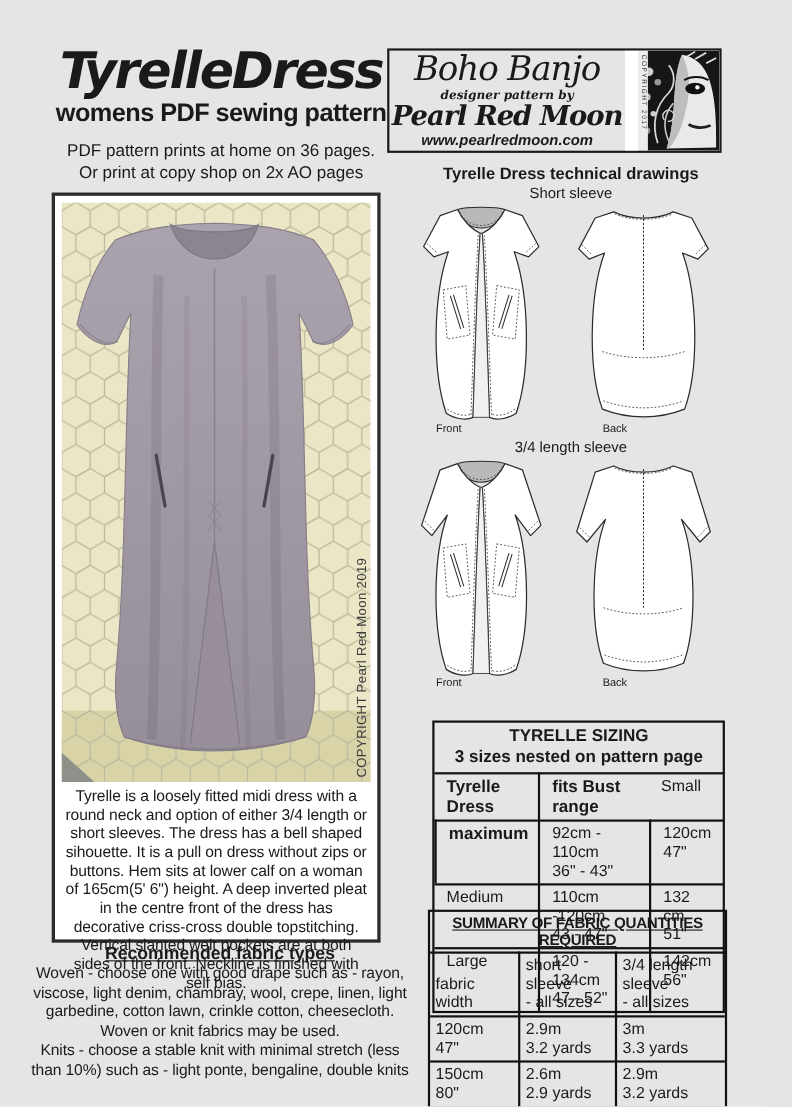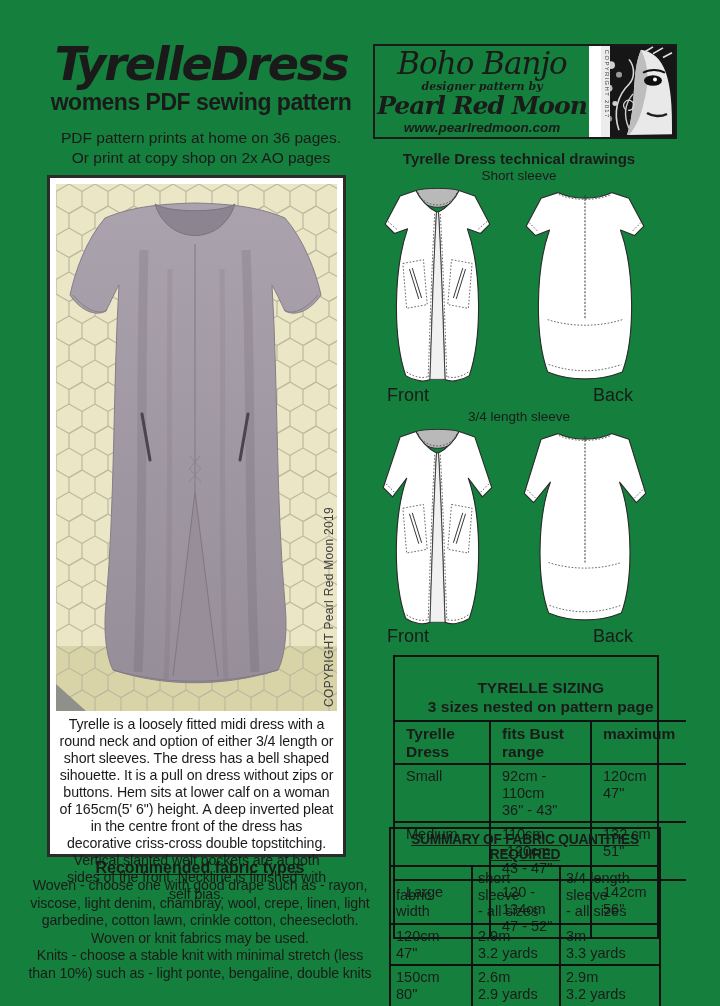--- a/index.html
+++ b/index.html
@@ -1,26 +1,26 @@
 <!DOCTYPE html>
 <html><head>
 <meta charset="utf-8">
 <style>
   * { margin:0; padding:0; box-sizing:border-box; }
   body { background:#fff; font-family:"Liberation Sans", sans-serif; color:#1a1a1a; }
-  .page { position:relative; width:720px; height:1006px; background:#15803d; overflow:hidden; }
+  .page { position:relative; width:720px; height:1006px; background:#e5e5e5; overflow:hidden; }
 
   
   .header-left { position:absolute; left:34px; top:40px; width:334px; text-align:center; }
   .main-title { font-family:"DejaVu Sans", sans-serif; font-weight:bold; font-style:italic;
                 font-size:46px; letter-spacing:-2px; line-height:1.05; }
   .sub-title  { font-size:23px; font-weight:bold; letter-spacing:-0.5px; margin-top:1px; }
   .print-info { margin-top:12px; font-size:15.5px; line-height:1.3; }
 
-  .brand-box { position:absolute; left:373px; top:44px; width:304px; height:95px;
+  .brand-box { position:absolute; left:352px; top:44px; width:304px; height:95px;
                border:2px solid #1a1a1a; display:flex; }
   .brand-text { flex:1; display:flex; flex-direction:column; align-items:center;
                 justify-content:center; padding:2px 0; }
   .brand-name { font-family:"DejaVu Serif", serif; font-style:italic; font-size:31px;
                 line-height:1; letter-spacing:-1px; }
   .brand-tagline { font-family:"DejaVu Serif", serif; font-style:italic; font-size:11px;
                    font-weight:bold; margin-top:1px; }
   .brand-designer { font-family:"DejaVu Serif", serif; font-style:italic; font-weight:bold;
                     font-size:25px; line-height:1.05; letter-spacing:-1px; }
   .brand-site { font-size:13.5px; font-weight:bold; font-style:italic; }
@@ -39,31 +39,31 @@
 
   .fabric-types { position:absolute; left:24px; top:859px; width:352px; text-align:center; }
   .fabric-heading { font-size:16px; font-weight:bold; text-decoration:underline; }
   .fabric-line { font-size:14.2px; line-height:1.24; letter-spacing:-0.1px; }
 
   
   .tech-col { position:absolute; left:350px; top:150px; width:338px; text-align:center; }
   .tech-title { font-size:15px; font-weight:bold; }
   .variant-label { font-size:13.5px; margin-top:1px; }
   .draw-row { display:flex; justify-content:center; align-items:flex-end; gap:18px; margin-top:0; }
-  .label-row { display:flex; justify-content:space-between; gap:18px; font-size:18px; }
+  .label-row { display:flex; justify-content:flex-start; gap:18px; font-size:10px; }
   .lbl-front, .lbl-back { display:inline-block; }
   .w-front { width:116px; } .w-back { width:150px; }
   .draw-row svg { display:block; }
 
   
   .sizing-table { position:absolute; left:393px; top:655px; width:266px;
                   border:2px solid #111; display:grid;
                   grid-template-columns:94px 101px 1fr; }
   .sizing-table .t-title { grid-column:1 / 4; text-align:center; font-weight:bold;
-                           font-size:15.5px; line-height:1.25; padding:3px 2px;margin-top:18px; }
+                           font-size:15.5px; line-height:1.25; padding:3px 2px; }
   .sizing-table .cell { border-top:2px solid #111; border-left:2px solid #111;
                         padding:3px 11px; font-size:14.5px; line-height:1.15; white-space:pre-line; }
   .sizing-table .cell.c1 { border-left:none; }
   .sizing-table .hdr { font-weight:bold; font-size:15.5px; }
 
   .qty-table { position:absolute; left:389px; top:827px; width:272px;
                border:2px solid #111; display:grid;
                grid-template-columns:80px 88px 1fr; }
   .qty-table .t-title { grid-column:1 / 4; text-align:center; font-weight:bold;
                         font-size:13.8px; padding:3px 1px; letter-spacing:-0.3px; }
@@ -257,23 +257,23 @@
     </div>
   </div>
 
   <div class="sizing-table">
     <div class="t-title">
       <div>TYRELLE SIZING</div>
       <div>3 sizes nested on pattern page</div>
     </div>
     <div class="cell c1 hdr">Tyrelle Dress</div>
     <div class="cell hdr">fits Bust range</div>
+    <div class="cell c1">Small</div>
+
     <div class="cell hdr">maximum</div>
-
-    <div class="cell c1">Small</div>
     <div class="cell">92cm - 110cm
 36" - 43"</div>
     <div class="cell">120cm
 47"</div>
 
     <div class="cell c1">Medium</div>
     <div class="cell">110cm -120cm
 43 - 47"</div>
     <div class="cell">132 cm
 51"</div>

